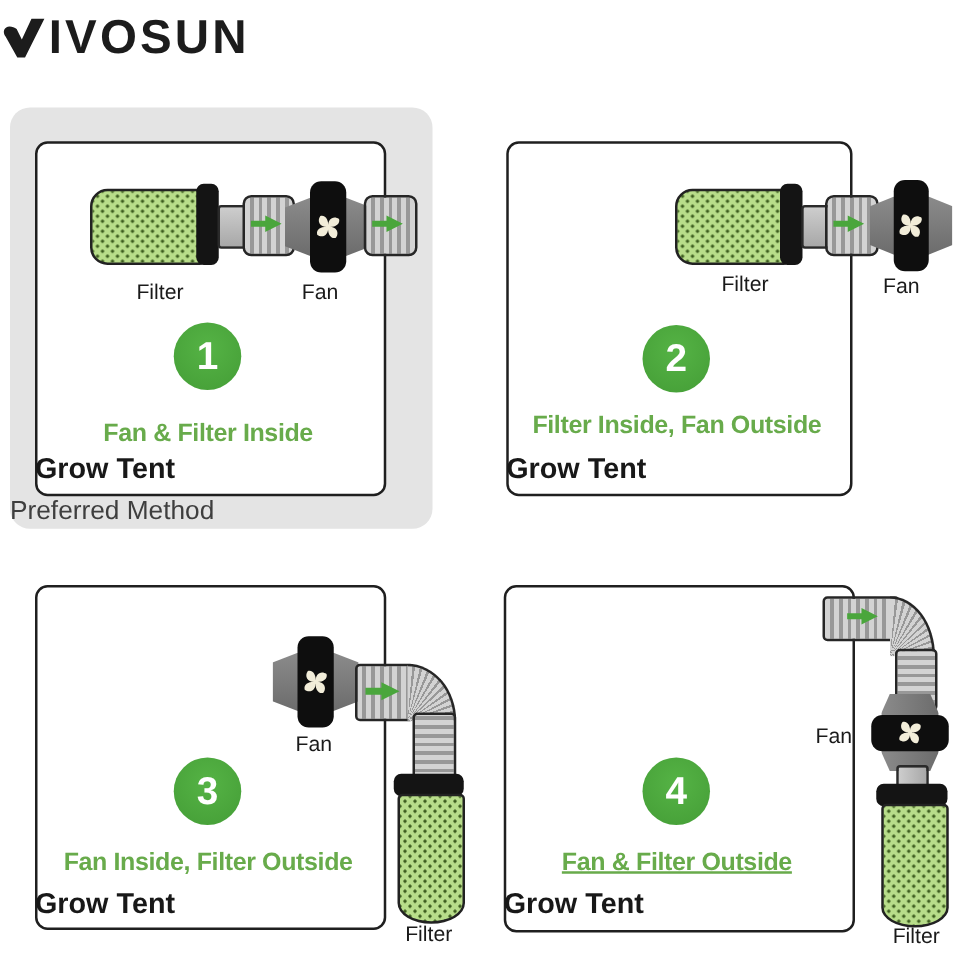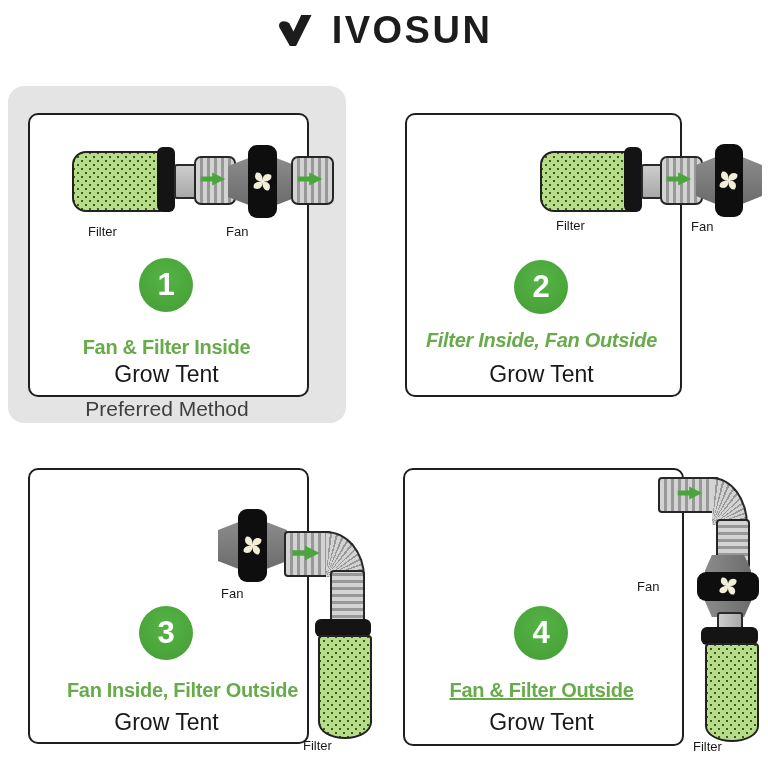--- a/index.html
+++ b/index.html
@@ -1,35 +1,35 @@
 <!DOCTYPE html>
 <html><head>
 <meta charset="utf-8">
 <style>
   html,body{margin:0;padding:0;background:#fff;}
   .canvas{position:relative;width:768px;height:768px;background:#ffffff;overflow:hidden;
           font-family:"Liberation Sans",sans-serif;color:#1a1a1a;}
 
   
   .logo{position:absolute;top:8px;left:0;width:768px;height:44px;
-        display:flex;align-items:center;justify-content:center;gap:18px;}
+        display:flex;align-items:center;justify-content:flex-start;gap:1px;}
   .logo svg{width:38px;height:33px;display:block;}
   .logo-rest{font-size:38px;font-weight:700;letter-spacing:2.5px;color:#1c1c1c;line-height:1;}
 
   
   .halo{position:absolute;background:#e4e4e4;border-radius:16px;z-index:1;}
   .tent-box{position:absolute;background:#ffffff;border:2px solid #1f1f1f;border-radius:10px;z-index:2;}
   .num-circle{position:absolute;width:54px;height:54px;border-radius:50%;z-index:4;
               background:radial-gradient(circle at 50% 38%,#55b345,#449d36);
               color:#ffffff;font-size:31px;font-weight:700;text-align:center;line-height:54px;}
   .headline{position:absolute;text-align:center;font-size:20px;font-weight:700;letter-spacing:-0.3px;
             color:#68ab4b;z-index:4;}
-  .tent-label{position:absolute;text-align:center;font-size:23px;font-weight:400;color:#181818;z-index:4;}
-  .caption{position:absolute;text-align:center;font-size:21px;font-weight:400;color:#3e3e3e;z-index:4;}
-  .part-label{position:absolute;text-align:left;font-size:13px;font-weight:400;color:#1a1a1a;z-index:6;}
+  .tent-label{position:absolute;text-align:left;font-size:23px;font-weight:700;color:#181818;z-index:4;}
+  .caption{position:absolute;text-align:left;font-size:21px;font-weight:400;color:#3e3e3e;z-index:4;}
+  .part-label{position:absolute;text-align:center;font-size:17px;font-weight:400;color:#1a1a1a;z-index:6;}
 
   
   .piece{position:absolute;z-index:5;}
   .filter-h{background-color:#b8dd8a;border:2px solid #222;border-radius:14px 4px 4px 14px;
             background-image:radial-gradient(#3c5c1e 1.1px,transparent 1.5px),
                              radial-gradient(#3c5c1e 1.1px,transparent 1.5px);
             background-size:8px 8px,8px 8px;background-position:0 0,4px 4px;}
   .filter-v{background-color:#b8dd8a;border:2px solid #222;
             border-radius:4px 4px 0 0;
             border-bottom-left-radius:50% 16%;border-bottom-right-radius:50% 16%;
@@ -136,21 +136,21 @@
         <path d="M20 20 C10 21 5 13 10 6 C17 4 21 12 20 20 Z" transform="rotate(180 20 20)"></path>
         <path d="M20 20 C10 21 5 13 10 6 C17 4 21 12 20 20 Z" transform="rotate(270 20 20)"></path>
         <circle cx="20" cy="20" r="2.6"></circle>
           </g>
         </svg>
     </div>
 
     <div class="part-label" style="left:556px;top:218px;width:80px;">Filter</div>
     <div class="part-label" style="left:691px;top:219px;width:60px;">Fan</div>
     <div class="num-circle" style="left:514px;top:260px;">2</div>
-    <div class="headline" style="left:405px;top:329px;width:273px;font-style:italic;">Filter Inside, Fan Outside</div>
+    <div class="headline" style="left:405px;top:329px;width:273px;">Filter Inside, Fan Outside</div>
     <div class="tent-label" style="left:405px;top:361px;width:273px;">Grow Tent</div>
   </section>
 
   <section>
     <div class="tent-box" style="left:28px;top:468px;width:277px;height:272px;"></div>
 
     <div class="piece fan-h" style="left:218px;top:509px;width:69px;height:73px;">
       <div class="wings"></div>
       <div class="core"></div>
       <svg class="prop" style="left:22px;top:24px;width:25px;height:25px;" viewBox="0 0 40 40">
@@ -168,21 +168,21 @@
       <path d="M2 8 H16 V3 L32 11 L16 19 V14 H2 Z" fill="#4aa63c"></path>
       </svg>
     <div class="piece elbow" style="left:326px;top:531px;width:37px;height:44px;"></div>
     <div class="piece duct-v" style="left:330px;top:570px;width:31px;height:50px;border-radius:4px;"></div>
     <div class="piece ring" style="left:315px;top:619px;width:56px;height:18px;"></div>
     <div class="piece filter-v" style="left:318px;top:635px;width:50px;height:100px;"></div>
 
     <div class="part-label" style="left:221px;top:586px;width:60px;">Fan</div>
     <div class="part-label" style="left:303px;top:738px;width:80px;">Filter</div>
     <div class="num-circle" style="left:139px;top:606px;">3</div>
-    <div class="headline" style="left:28px;top:679px;width:277px;padding-left:16px;">Fan Inside, Filter Outside</div>
+    <div class="headline" style="left:28px;top:679px;width:277px;">Fan Inside, Filter Outside</div>
     <div class="tent-label" style="left:28px;top:709px;width:277px;">Grow Tent</div>
   </section>
 
   <section>
     <div class="tent-box" style="left:403px;top:468px;width:277px;height:274px;"></div>
 
     <div class="piece duct-h" style="left:658px;top:477px;width:58px;height:32px;border-radius:4px;"></div>
     <svg class="arrow" style="left:674px;top:484px;width:32px;height:18px;" viewBox="0 0 34 22">
       <path d="M2 8 H16 V3 L32 11 L16 19 V14 H2 Z" fill="#4aa63c"></path>
       </svg>

